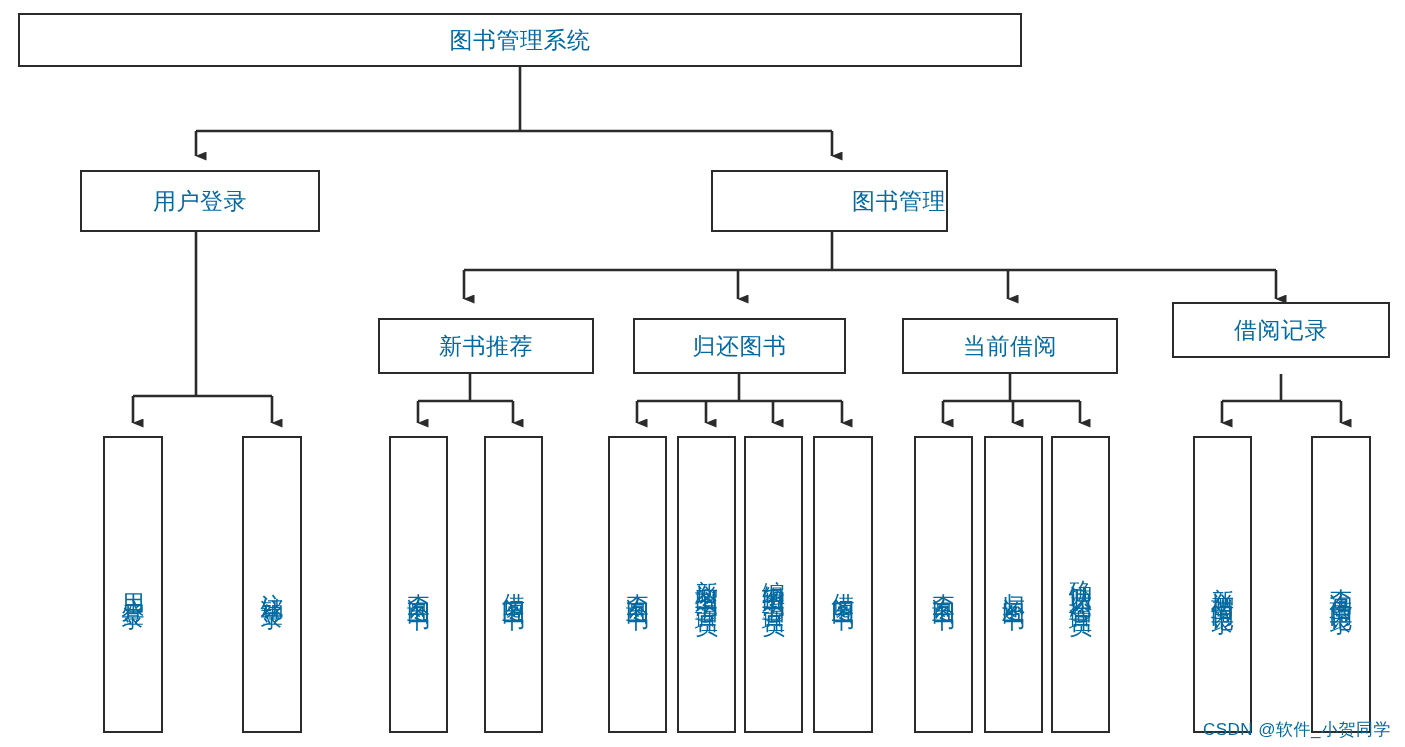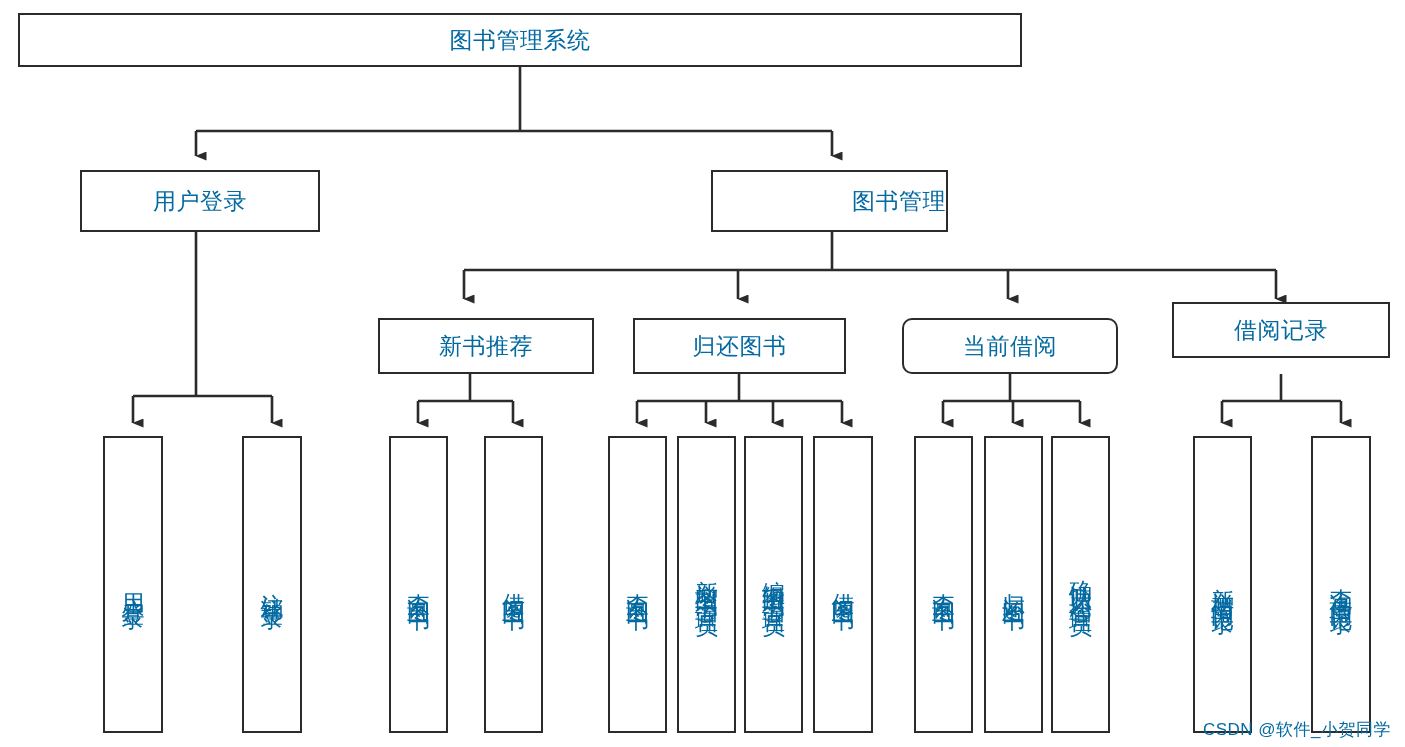--- a/index.html
+++ b/index.html
@@ -144,21 +144,21 @@
   <div class="node horiz" style="left:711px; top:170px; width:237px; height:62px;justify-content:flex-end;">
     <span class="label">图书管理</span>
   </div>
 
   <div class="node horiz" style="left:362px; top:318px; width:216px; height:56px;margin-left:16px;">
     <span class="label">新书推荐</span>
   </div>
   <div class="node horiz" style="left:633px; top:318px; width:213px; height:56px;">
     <span class="label">归还图书</span>
   </div>
-  <div class="node horiz" style="left:902px; top:318px; width:216px; height:56px;border-radius:10px;">
+  <div class="node horiz" style="left:902px; top:318px; width:216px; height:56px;">
     <span class="label">当前借阅</span>
   </div>
   <div class="node horiz" style="left:1172px; top:302px; width:218px; height:56px;">
     <span class="label">借阅记录</span>
   </div>
 
   <div class="node vert" style="left:103px; top:436px; width:60px; height:297px;">
     <span class="label">用户登录</span>
   </div>
   <div class="node vert" style="left:242px; top:436px; width:60px; height:297px;">

